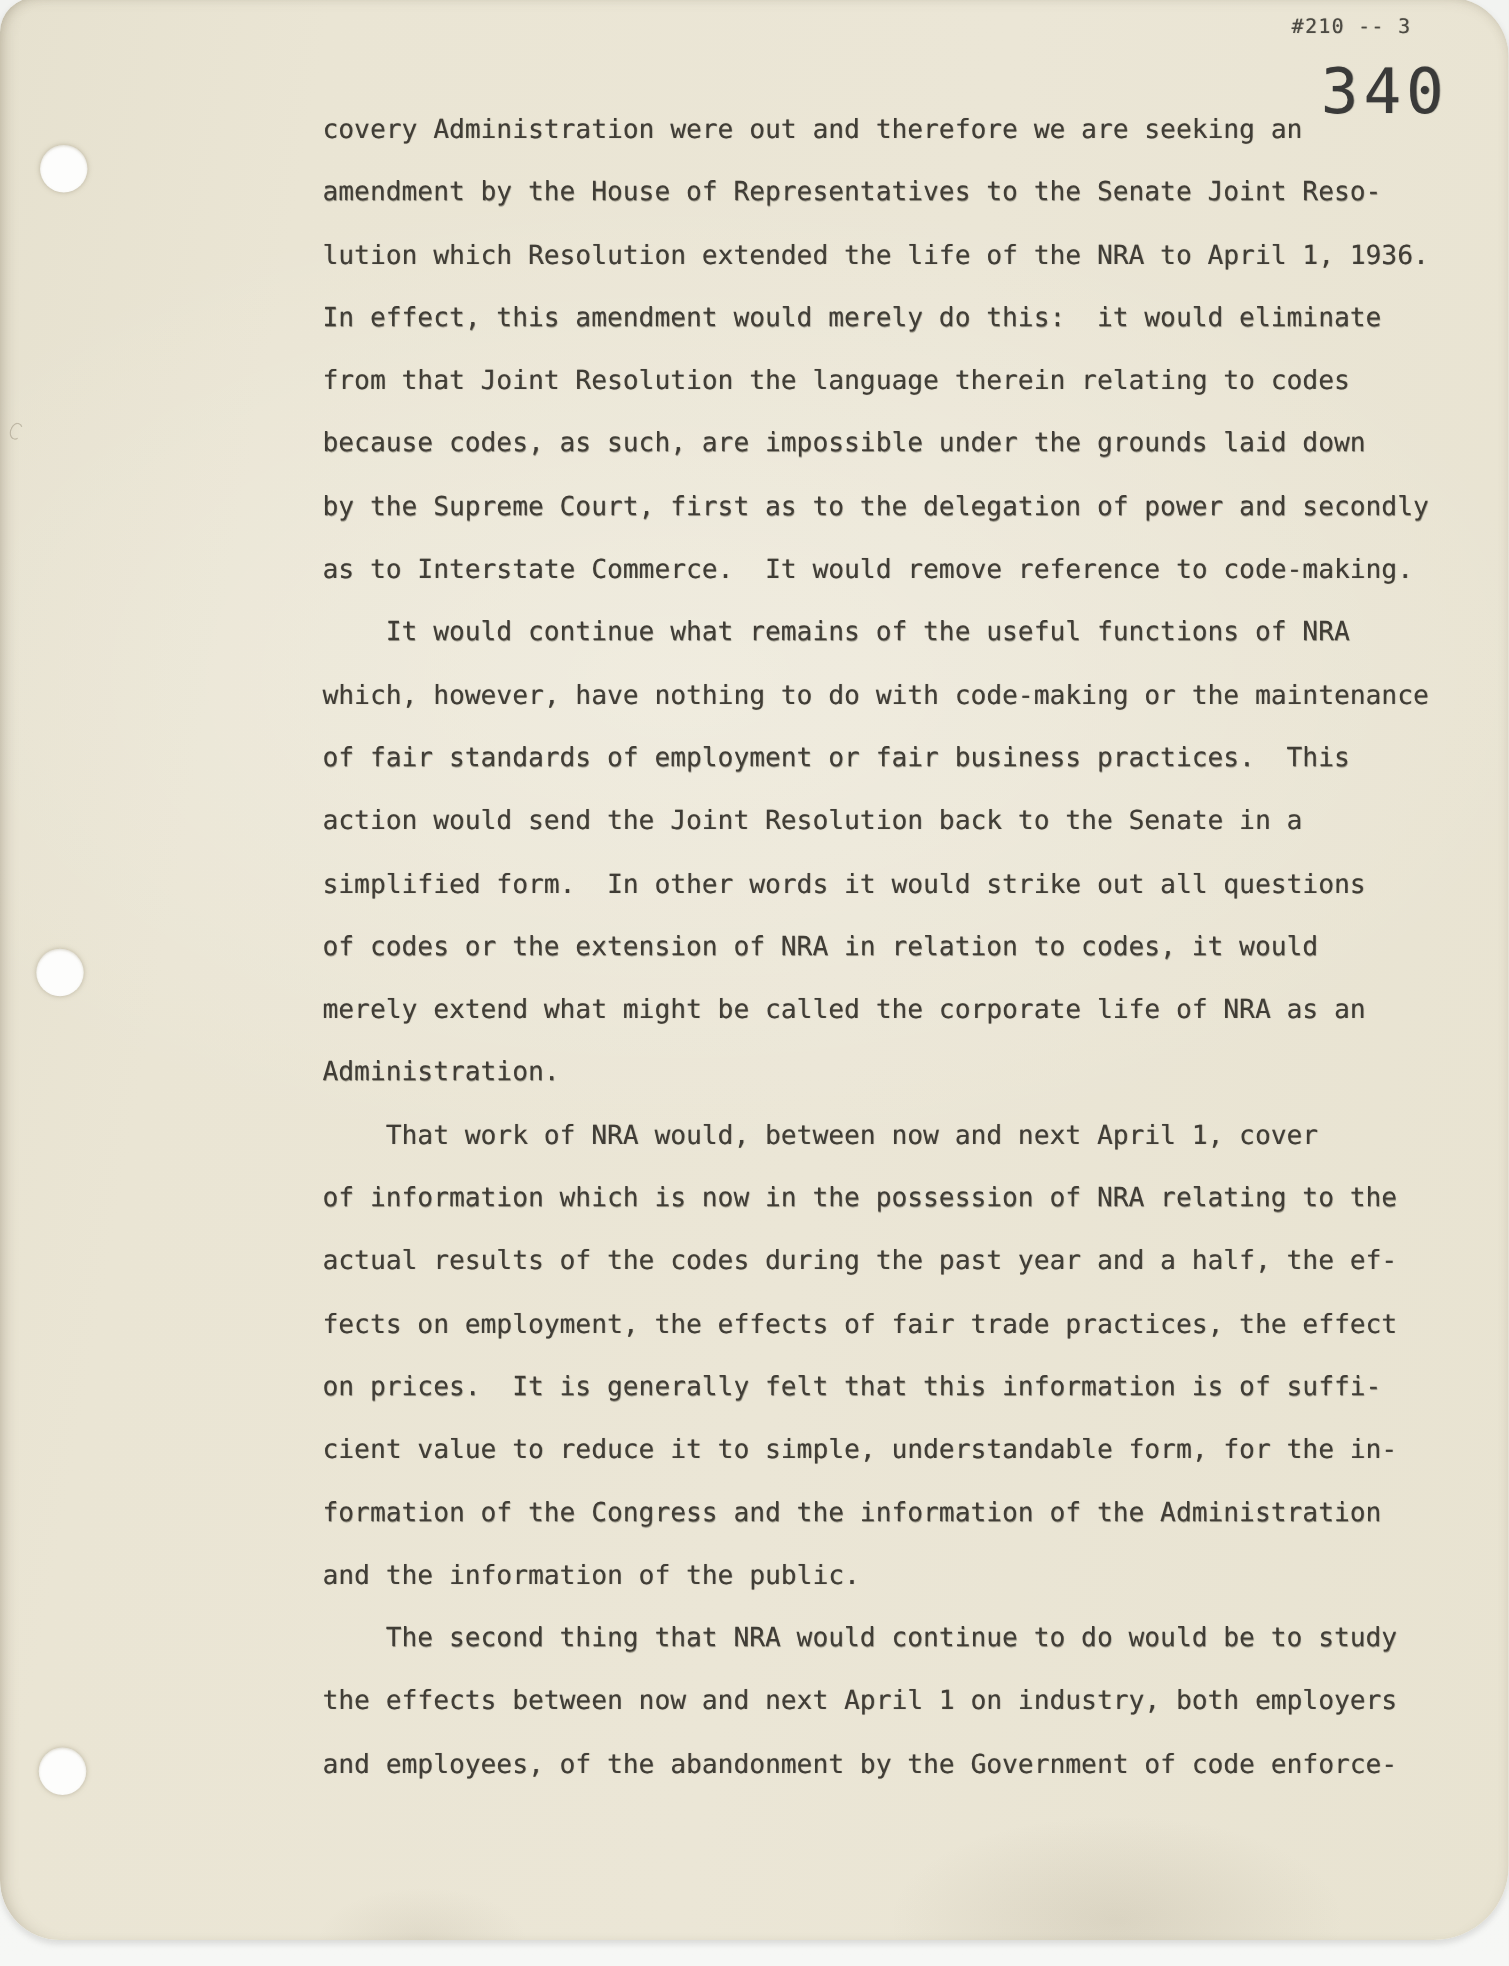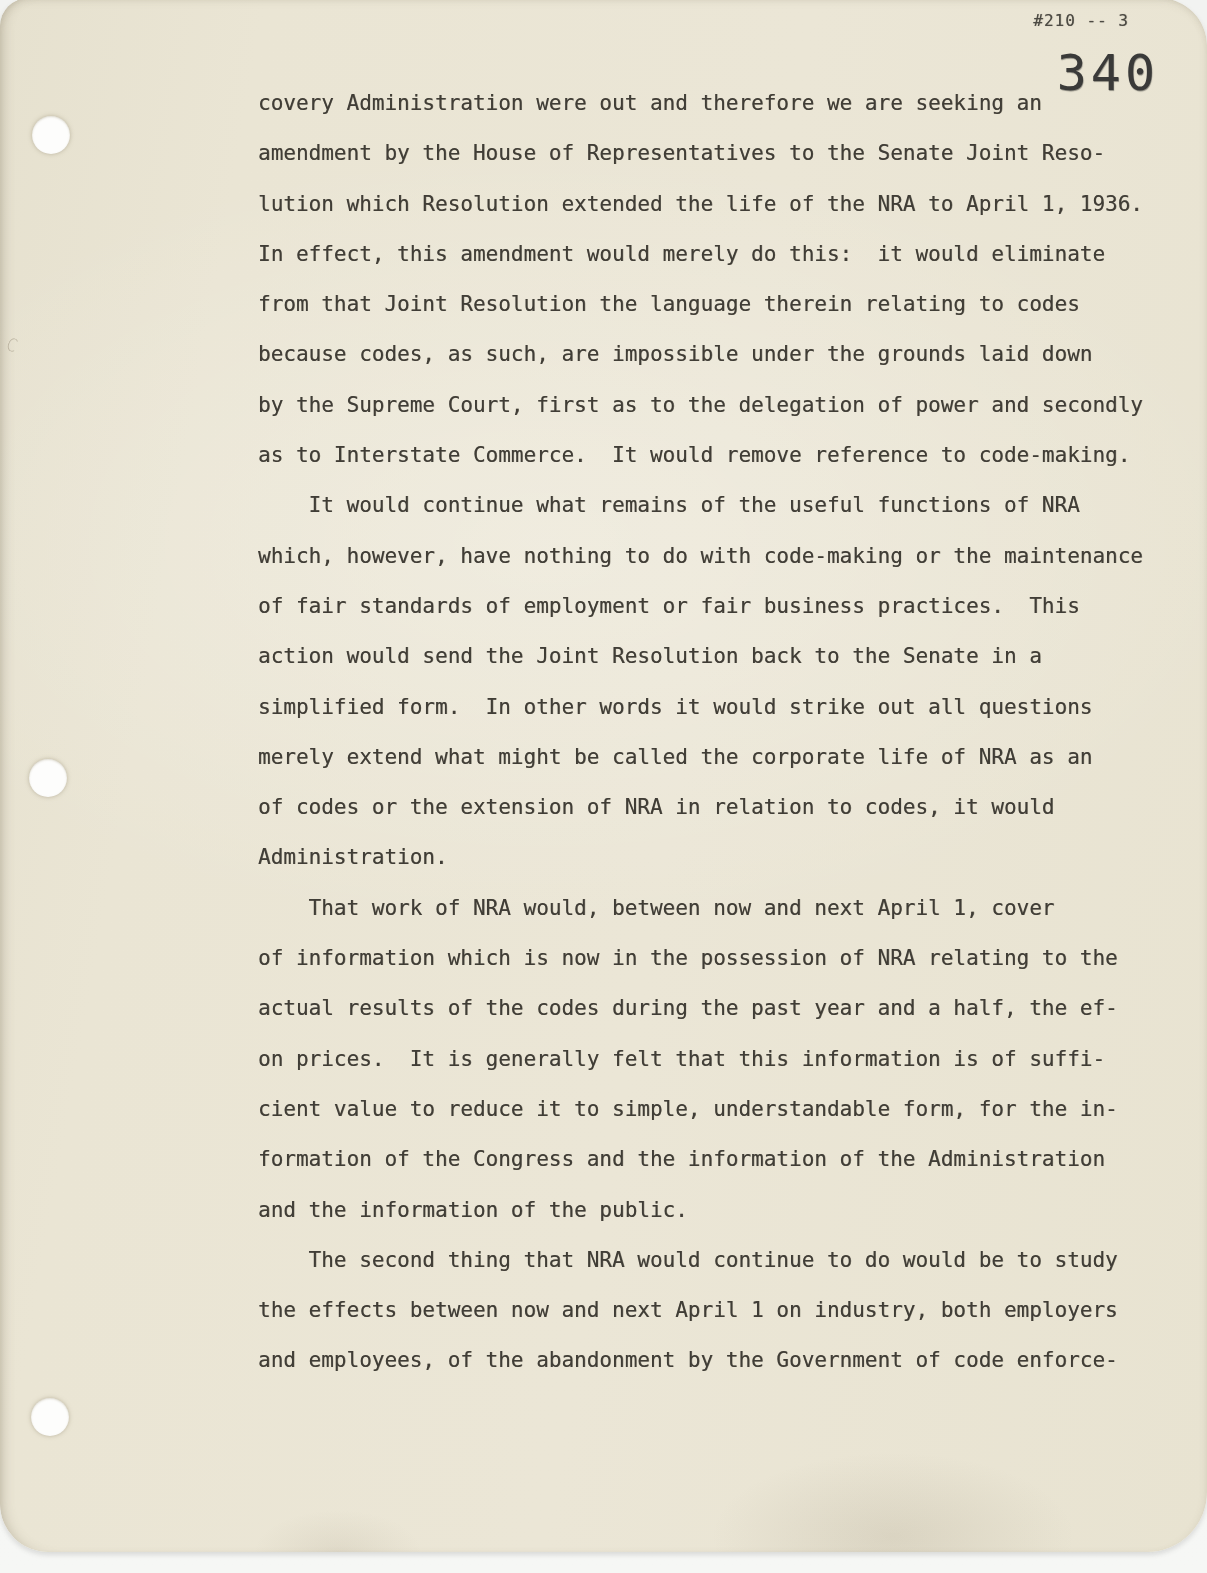--- a/index.html
+++ b/index.html
@@ -112,26 +112,27 @@
       <div class="line">In effect, this amendment would merely do this:  it would eliminate</div>
       <div class="line">from that Joint Resolution the language therein relating to codes</div>
       <div class="line">because codes, as such, are impossible under the grounds laid down</div>
       <div class="line">by the Supreme Court, first as to the delegation of power and secondly</div>
       <div class="line">as to Interstate Commerce.  It would remove reference to code-making.</div>
       <div class="line">    It would continue what remains of the useful functions of NRA</div>
       <div class="line">which, however, have nothing to do with code-making or the maintenance</div>
       <div class="line">of fair standards of employment or fair business practices.  This</div>
       <div class="line">action would send the Joint Resolution back to the Senate in a</div>
       <div class="line">simplified form.  In other words it would strike out all questions</div>
+      <div class="line">of codes or the extension of NRA in relation to codes, it would</div>
       <div class="line">merely extend what might be called the corporate life of NRA as an</div>
-      <div class="line">of codes or the extension of NRA in relation to codes, it would</div>
       <div class="line">Administration.</div>
       <div class="line">    That work of NRA would, between now and next April 1, cover</div>
       <div class="line">of information which is now in the possession of NRA relating to the</div>
       <div class="line">actual results of the codes during the past year and a half, the ef-</div>
+      <div class="line">fects on employment, the effects of fair trade practices, the effect</div>
       <div class="line">on prices.  It is generally felt that this information is of suffi-</div>
       <div class="line">cient value to reduce it to simple, understandable form, for the in-</div>
       <div class="line">formation of the Congress and the information of the Administration</div>
       <div class="line">and the information of the public.</div>
       <div class="line">    The second thing that NRA would continue to do would be to study</div>
       <div class="line">the effects between now and next April 1 on industry, both employers</div>
       <div class="line">and employees, of the abandonment by the Government of code enforce-</div>
     </div>
 </div>
 

